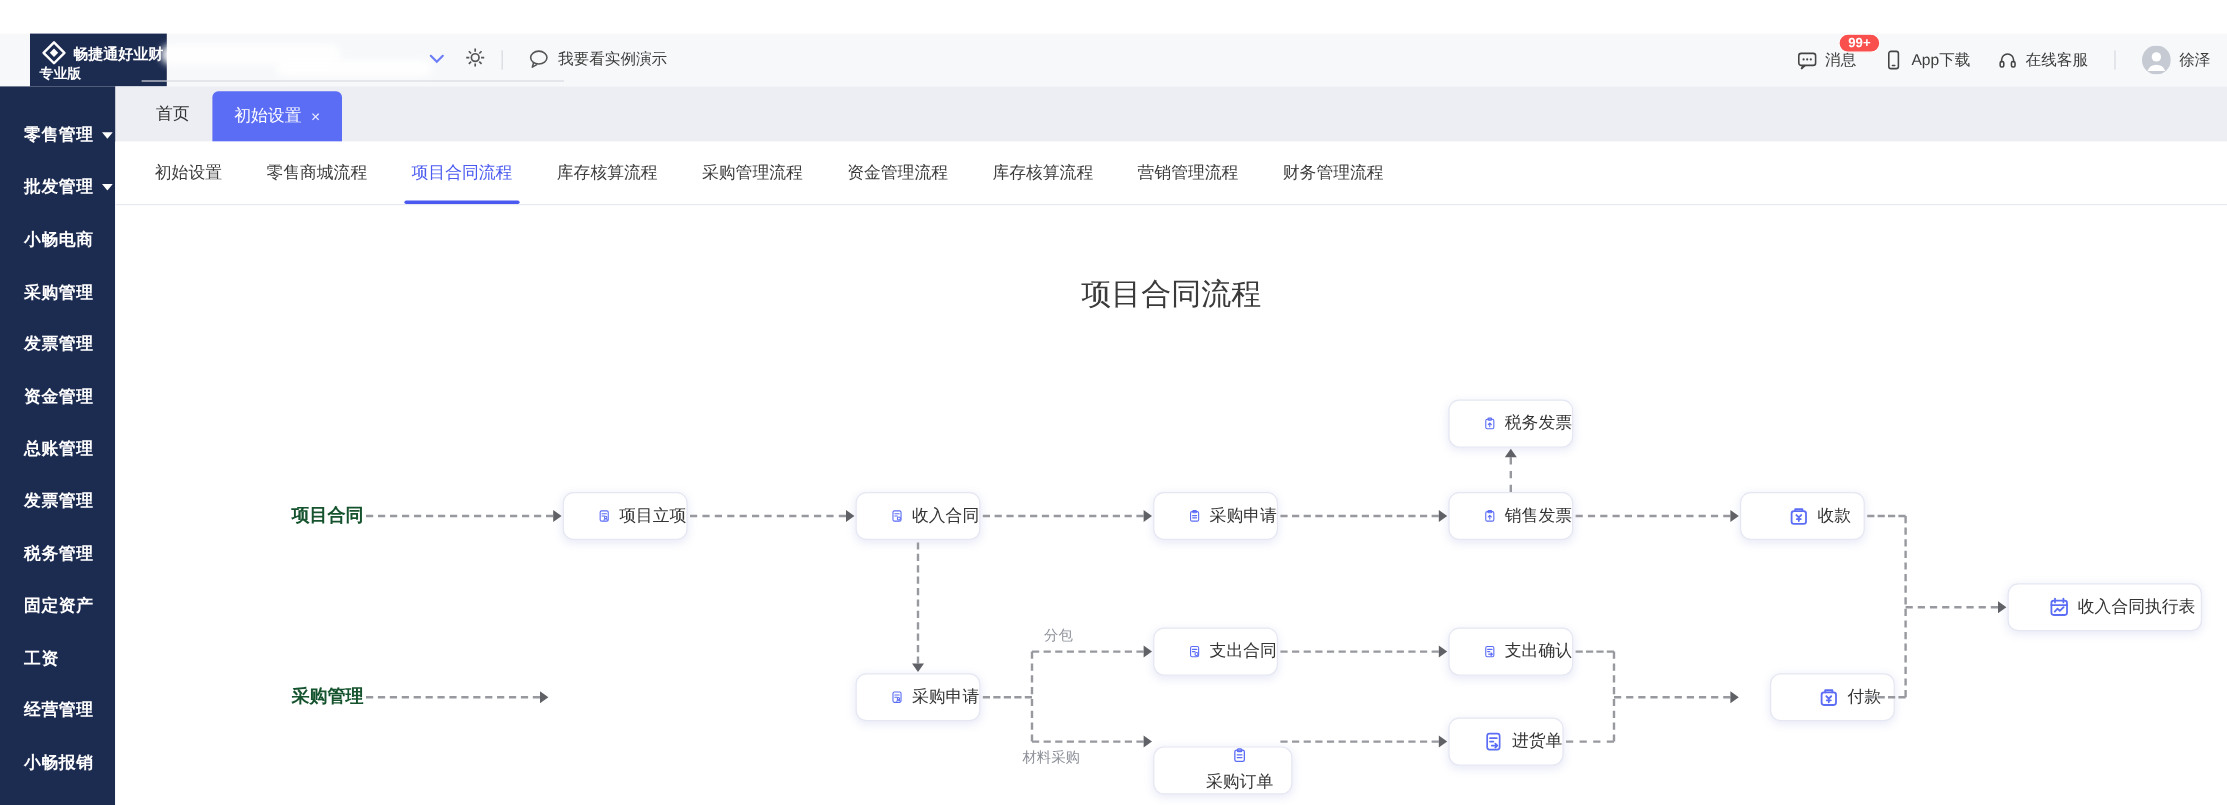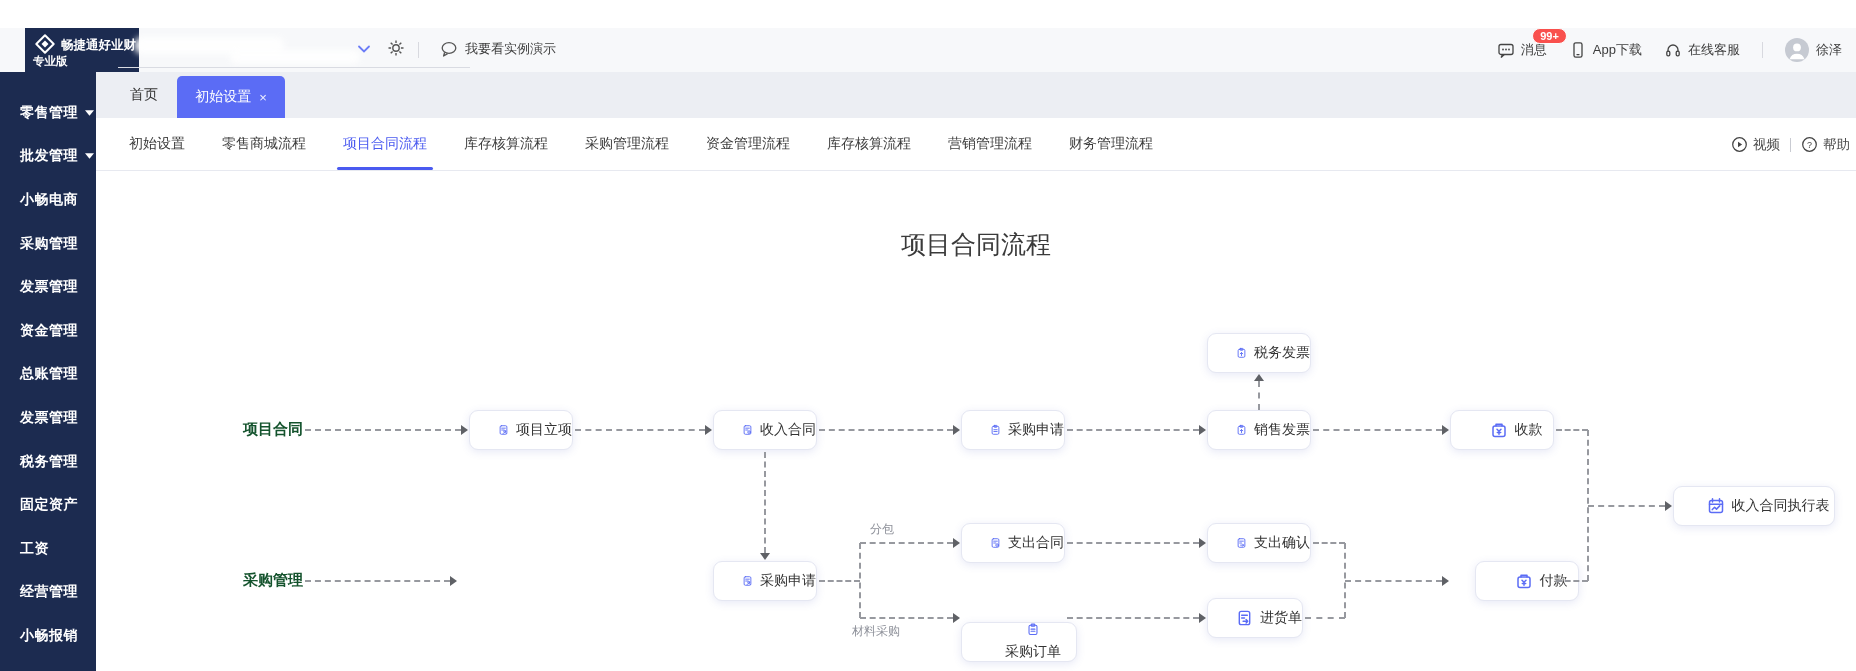--- a/index.html
+++ b/index.html
@@ -218,37 +218,20 @@
           <div class="ctab">初始设置</div>
           <div class="ctab">零售商城流程</div>
           <div class="ctab active">项目合同流程</div>
           <div class="ctab">库存核算流程</div>
           <div class="ctab">采购管理流程</div>
           <div class="ctab">资金管理流程</div>
           <div class="ctab">库存核算流程</div>
           <div class="ctab">营销管理流程</div>
           <div class="ctab">财务管理流程</div>
         </div>
-      <div class="tab-actions">
-        <span class="act">
-          <svg class="icon" width="17" height="17" viewBox="0 0 18 18">
-            <circle cx="9" cy="9" r="7.2" fill="none" stroke="#444" stroke-width="1.3"></circle>
-            <path d="M7.4 6.1l4.4 2.9-4.4 2.9z" fill="#444"></path>
-          </svg>
-          <span>视频</span>
-        </span>
-        <span class="vdiv2"></span>
-        <span class="act">
-          <svg class="icon" width="17" height="17" viewBox="0 0 18 18">
-            <circle cx="9" cy="9" r="7.2" fill="none" stroke="#444" stroke-width="1.3"></circle>
-            <text x="9" y="12.6" text-anchor="middle" font-size="9.5" fill="#444" font-family="Liberation Sans, sans-serif">?</text>
-          </svg>
-          <span>帮助</span>
-        </span>
-      </div>
     </div>
   </main>
 
   <h1 class="flow-title">项目合同流程</h1>
   <div class="flow-canvas">
       <div class="fnode" style="left: 469px; top: 410px; width: 104px;">
         <svg class="icon" width="18" height="18" viewBox="0 0 18 18">
           <rect x="3.5" y="2" width="11" height="14" rx="2" fill="none" stroke="#5b6cf5" stroke-width="1.5" stroke-linecap="round" stroke-linejoin="round"></rect>
           <path d="M6 6h6M6 9h3.5" fill="none" stroke="#5b6cf5" stroke-width="1.5" stroke-linecap="round" stroke-linejoin="round"></path>
           <circle cx="11" cy="11" r="1.6" fill="none" stroke="#5b6cf5" stroke-width="1.5" stroke-linecap="round" stroke-linejoin="round"></circle>

